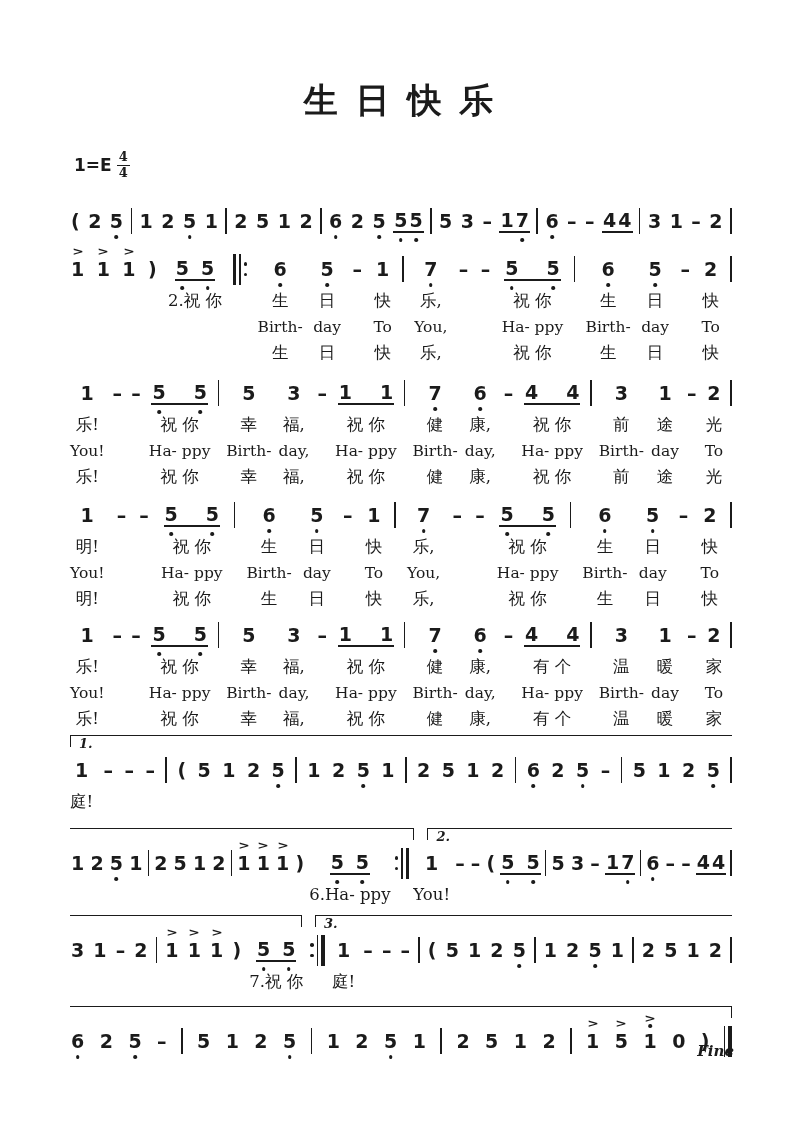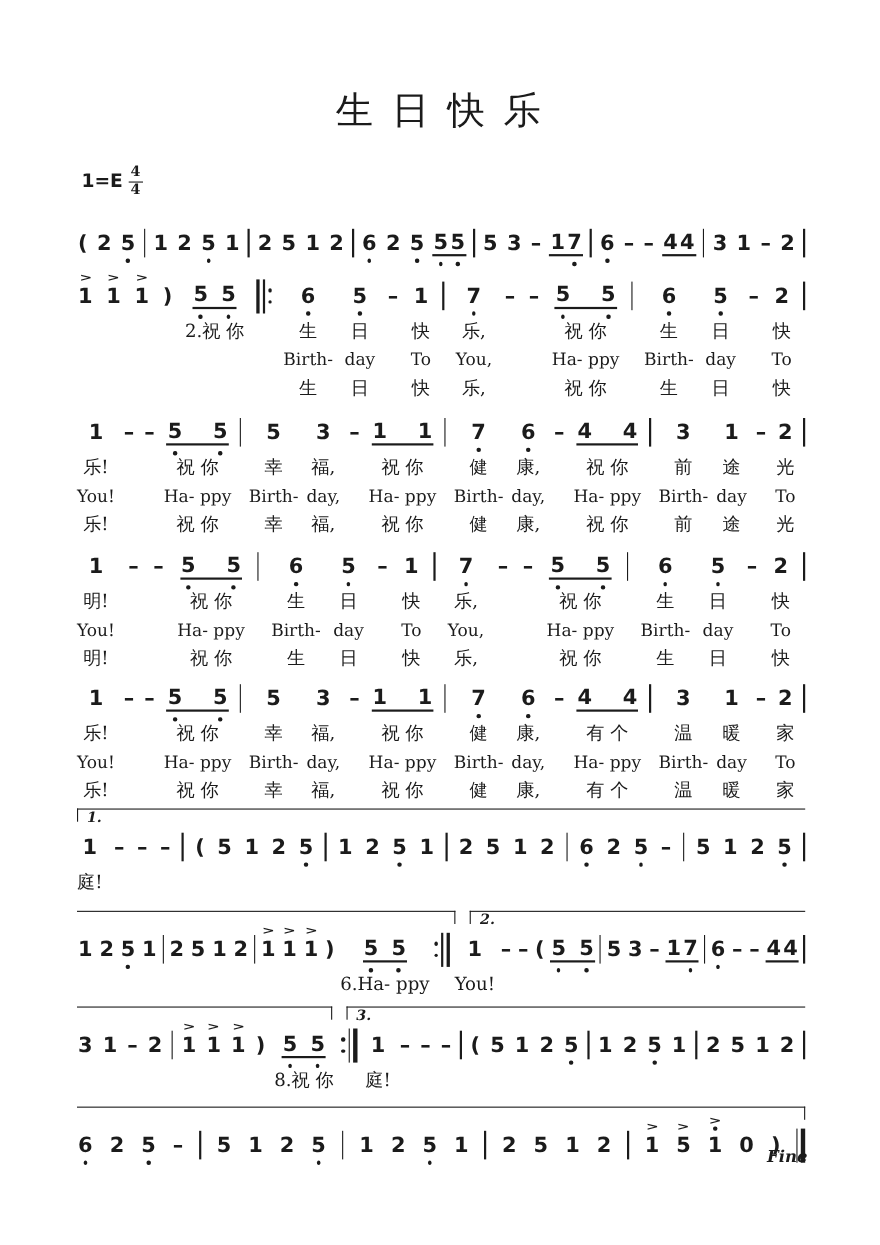--- a/index.html
+++ b/index.html
@@ -1,19 +1,19 @@
 <!DOCTYPE html>
 <html><head>
 <meta charset="utf-8">
 <style>
   html,body{margin:0;padding:0;background:#ffffff;}
   .page{position:relative;width:800px;height:1132px;background:#ffffff;color:#1b1b1b;
         font-family:"DejaVu Sans",sans-serif;overflow:hidden;}
   .title{position:absolute;top:78px;left:0;width:100%;text-align:center;
-         font-size:34px;font-weight:400;letter-spacing:3px;}
+         font-size:34px;font-weight:700;letter-spacing:3px;}
   .keysig{position:absolute;left:74px;top:150px;display:flex;align-items:center;
           font-weight:700;font-size:17px;justify-content:space-between;}
   .frac{display:inline-flex;flex-direction:column;align-items:center;margin-left:5px;
         font:700 13px/1.15 "DejaVu Serif",serif;}
   .frac .ft{border-bottom:1.6px solid #1b1b1b;padding:0 2px;}
   .system{position:absolute;left:70px;width:662px;}
   .noterow{display:flex;justify-content:space-between;align-items:flex-start;}
   .noterow.pad{padding-top:16px;}
   .col{display:flex;flex-direction:column;align-items:center;}
   .note{height:38px;display:flex;align-items:center;justify-content:center;}
@@ -2148,21 +2148,21 @@
                 <span class="ch">
                   <span class="dg">5</span>
                   <i class="d db"></i>
                 </span>
                 <span class="ch g">
                   <span class="dg">5</span>
                   <i class="d db"></i>
                 </span>
               </span>
             </div>
-            <div class="lyr r1">8.祝 你</div>
+            <div class="lyr r1">7.祝 你</div>
           </div>
           <div class="col">
             <div class="note">
               <span class="bar">
                 <i class="rdots">
                   <i class="rdot"></i>
                   <i class="rdot"></i>
                 </i>
                 <i class="bl t30"></i>
                 <i class="bl th"></i>

